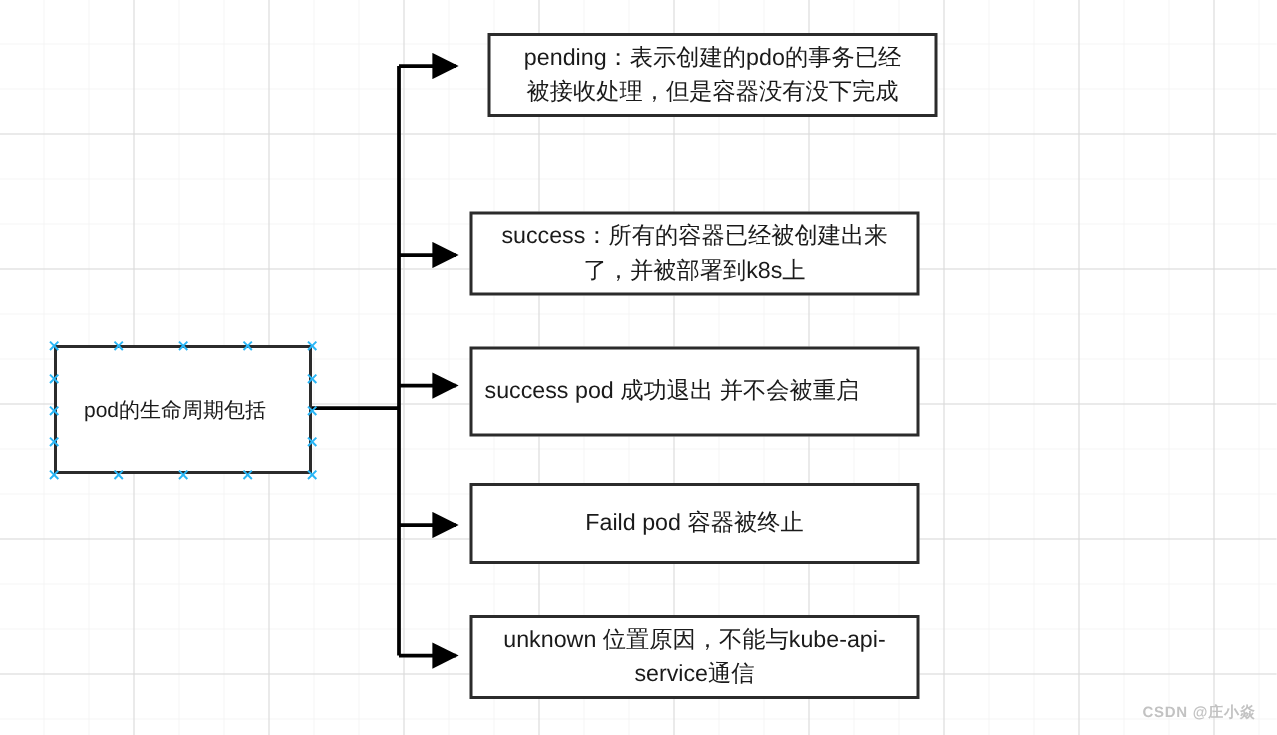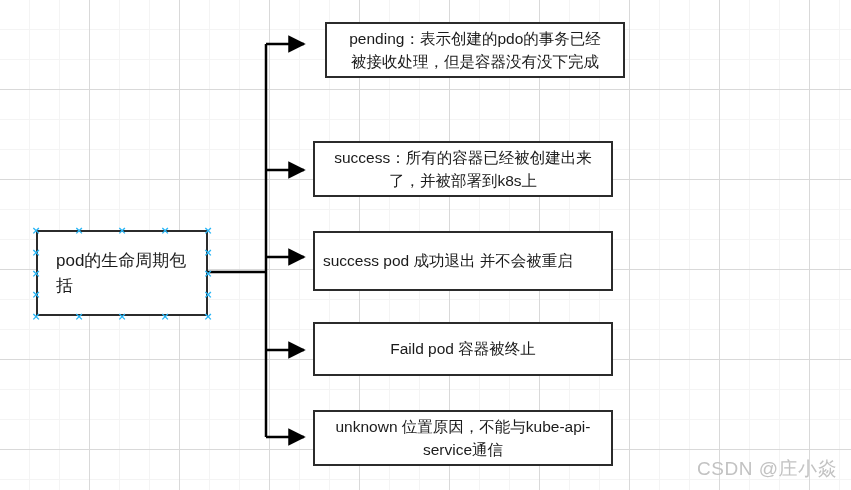--- a/index.html
+++ b/index.html
@@ -62,21 +62,21 @@
   .node.left-text .txt {
     text-align: left;
   }
 
   
   #node-source {
     left: 36px;
     top: 230px;
     width: 172px;
     height: 86px;
-    font-size: 17px;
+    font-size: 14px;
   }
   #node-source .txt {
     text-align: left;
     padding-left: 10px;
   }
 
   .handles {
     position: absolute;
     left: 36px;
     top: 230px;
@@ -108,23 +108,24 @@
   #node-running  { left: 313px; top: 141px; width: 300px; height: 56px; }
   #node-success  { left: 313px; top: 231px; width: 300px; height: 60px; }
   #node-failed   { left: 313px; top: 322px; width: 300px; height: 54px; }
   #node-unknown  { left: 313px; top: 410px; width: 300px; height: 56px; }
 
   #watermark {
     position: absolute;
     right: 14px;
     bottom: 8px;
     color: #c2c2c2;
-    font-size: 19px;
+    font-size: 10px;
     letter-spacing: 0.5px;
     user-select: none;
+    font-weight: bold;
   }
 </style>
 </head>
 <body>
 
 <div id="canvas">
 
   <svg id="edges" viewBox="0 0 851 490" xmlns="http://www.w3.org/2000/svg">
     <defs>
       <marker id="arrow" viewBox="0 0 10 10" refX="9" refY="5" markerWidth="7" markerHeight="7" orient="auto-start-reverse">

